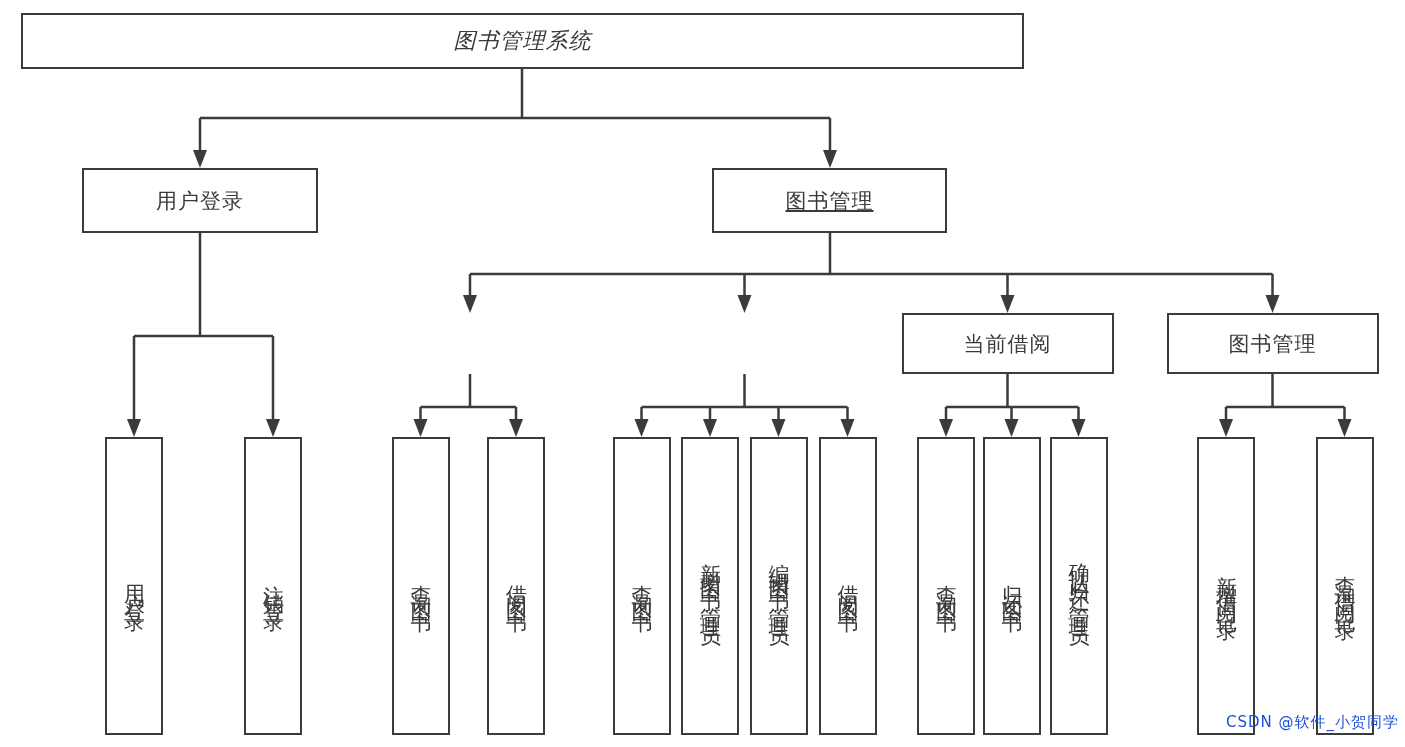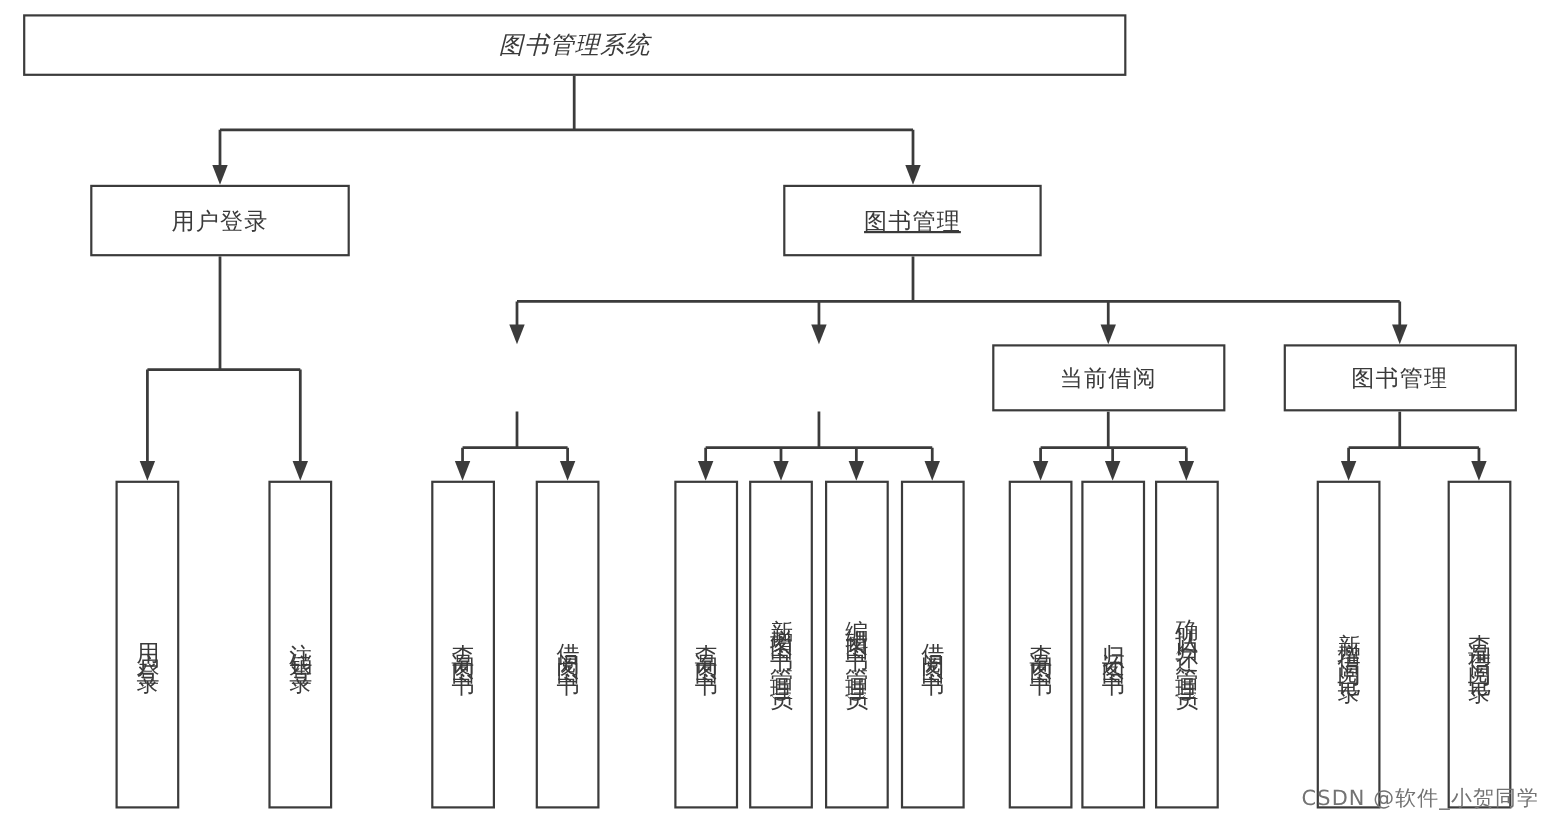--- a/index.html
+++ b/index.html
@@ -49,23 +49,23 @@
     font-size: 21px;
     letter-spacing: 9px;
     line-height: 1;
     color: #3a3a3a;
     white-space: nowrap;
   }
   .watermark {
     position: absolute;
     right: 6px;
     top: 713px;
-    font-size: 19px;
+    font-size: 15px;
     letter-spacing: 1px;
-    color: #737373;
+    color: #1d4ed8;
     z-index: 10;
     white-space: nowrap;
   }
 </style>
 </head>
 <body>
 
 <div class="canvas">
 
   <svg class="wires" width="1405" height="747" xmlns="http://www.w3.org/2000/svg">

